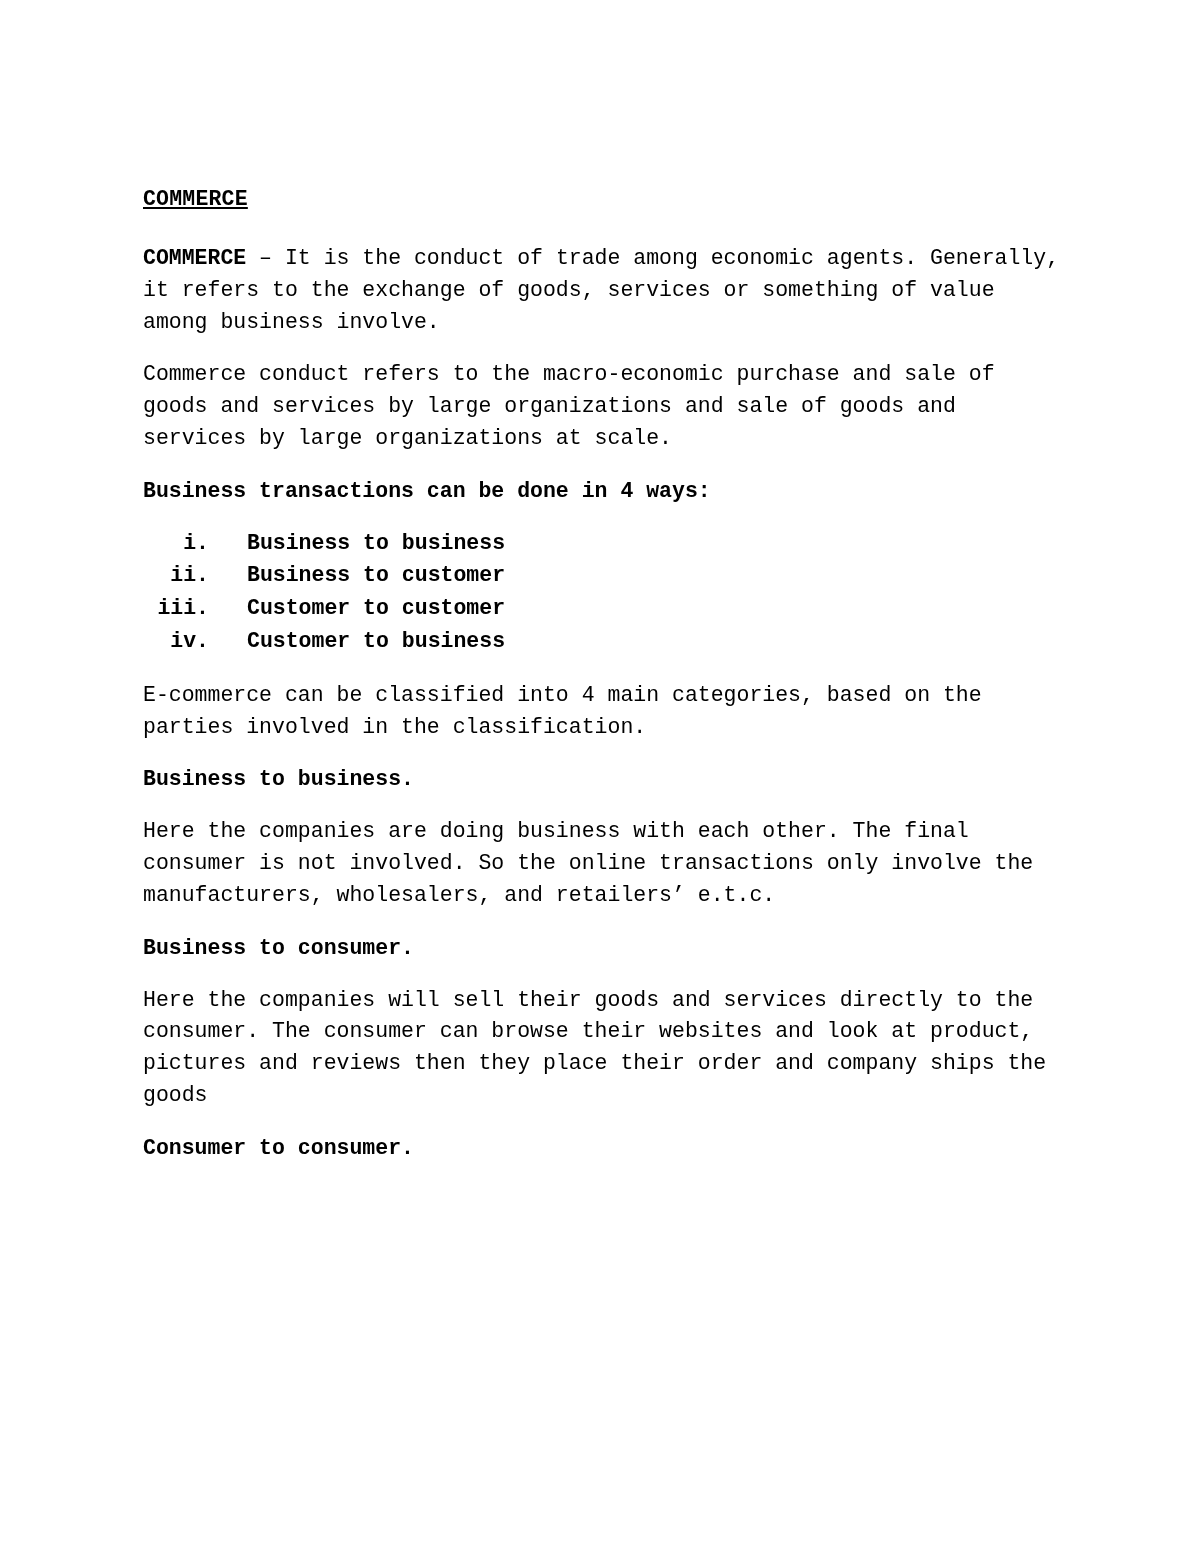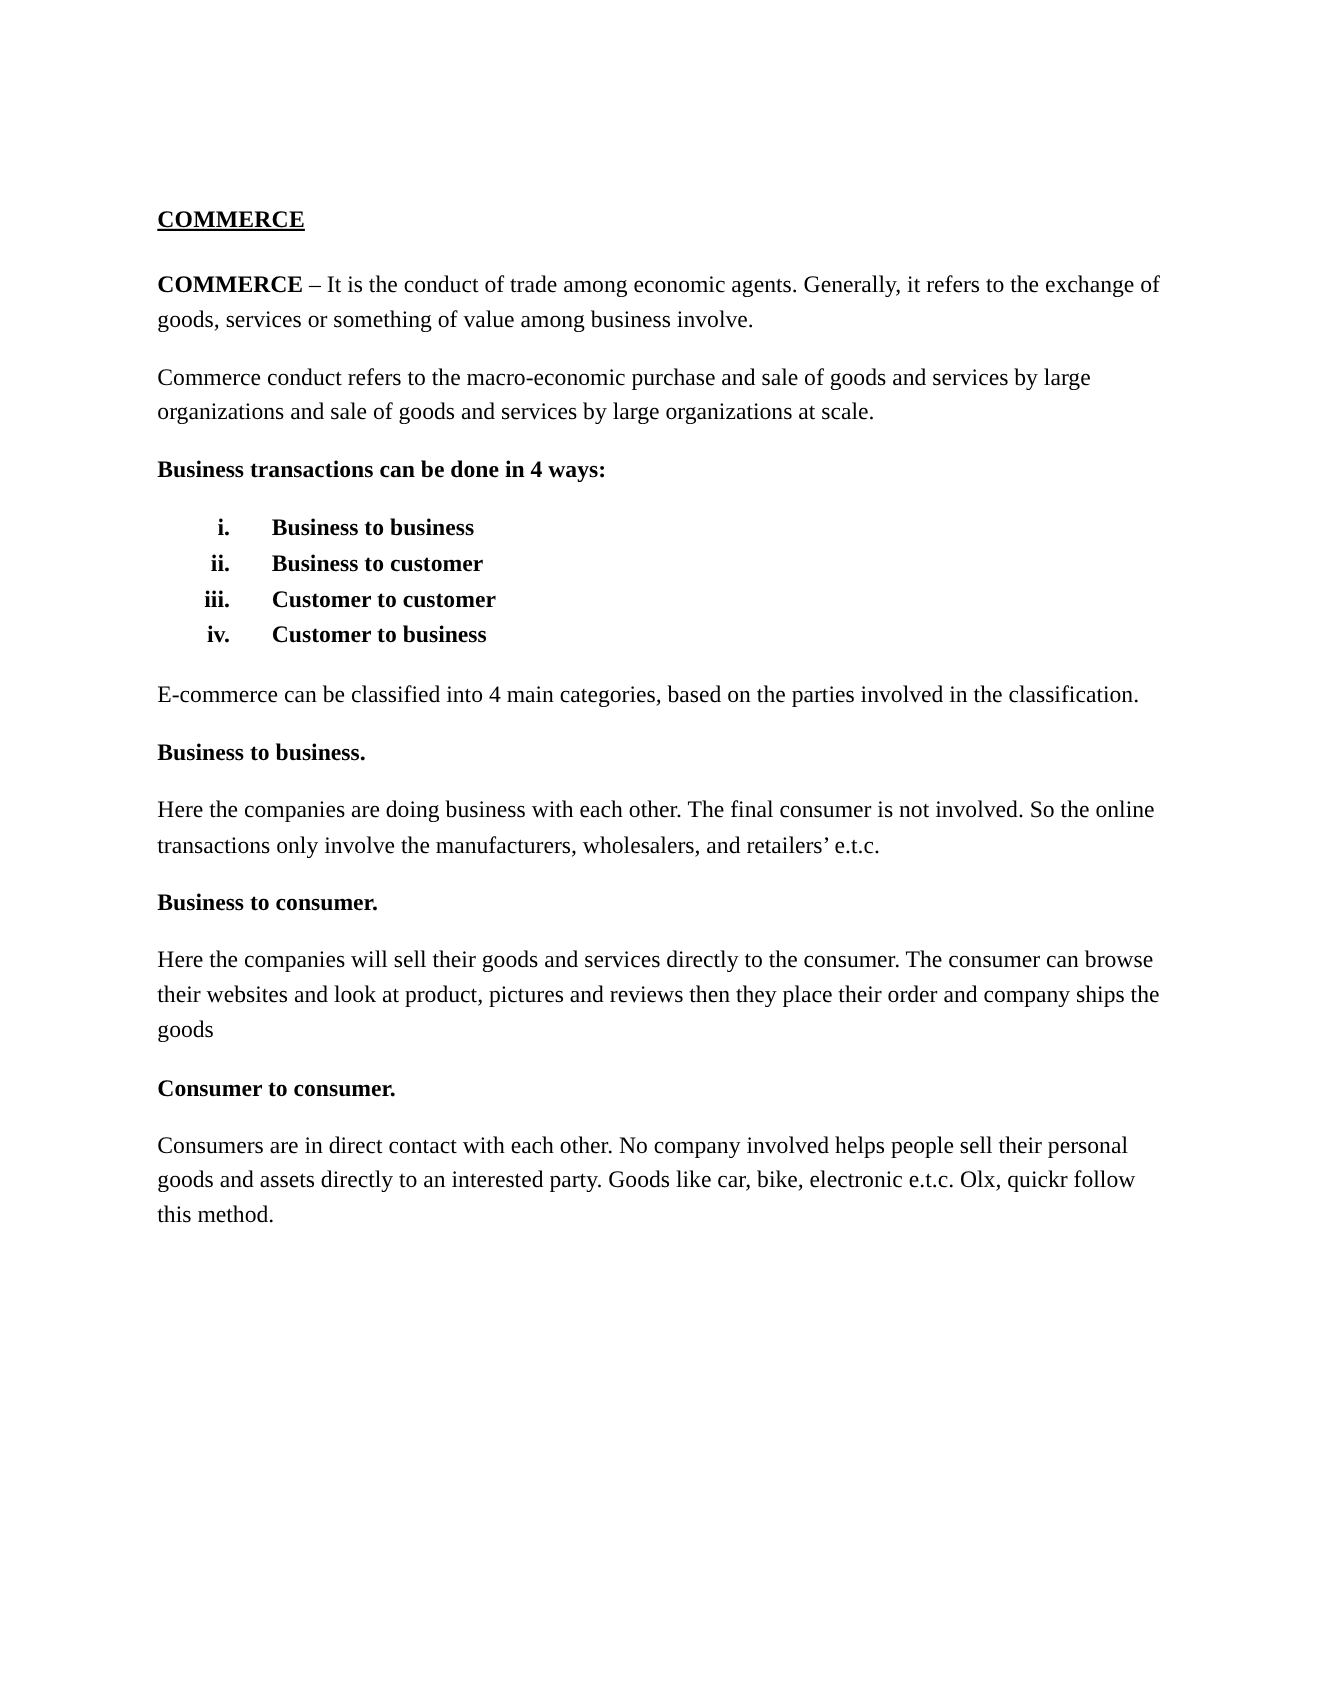--- a/index.html
+++ b/index.html
@@ -13,20 +13,21 @@
     font-family: "Liberation Serif", serif;
     color: #000000;
   }
   .page {
     position: relative;
     width: 1200px;
     height: 1451px;
     background: #ffffff;
     box-sizing: border-box;
     padding: 186px 140px 0 143px;
+    font-family: Liberation Mono, monospace;
   }
   .doc-title {
     font-size: 21.5px;
     font-weight: 700;
     text-decoration: underline;
     letter-spacing: 0.2px;
     margin: 0 0 30px 0;
     line-height: 1.25;
   }
   p.para {
@@ -106,15 +107,14 @@
 
   <p class="para">E-commerce can be classified into 4 main categories, based on the parties involved in the classification.</p>
 
   <p class="subhead">Business to business.</p>
   <p class="para">Here the companies are doing business with each other. The final consumer is not involved. So the online transactions only involve the manufacturers, wholesalers, and retailers’ e.t.c.</p>
 
   <p class="subhead">Business to consumer.</p>
   <p class="para">Here the companies will sell their goods and services directly to the consumer. The consumer can browse their websites and look at product, pictures and reviews then they place their order and company ships the goods</p>
 
   <p class="subhead">Consumer to consumer.</p>
-  <p class="para">Consumers are in direct contact with each other. No company involved helps people sell their personal goods and assets directly to an interested party. Goods like car, bike, electronic e.t.c. Olx, quickr follow this method.</p>
 
 </div>
 
 </body></html>

